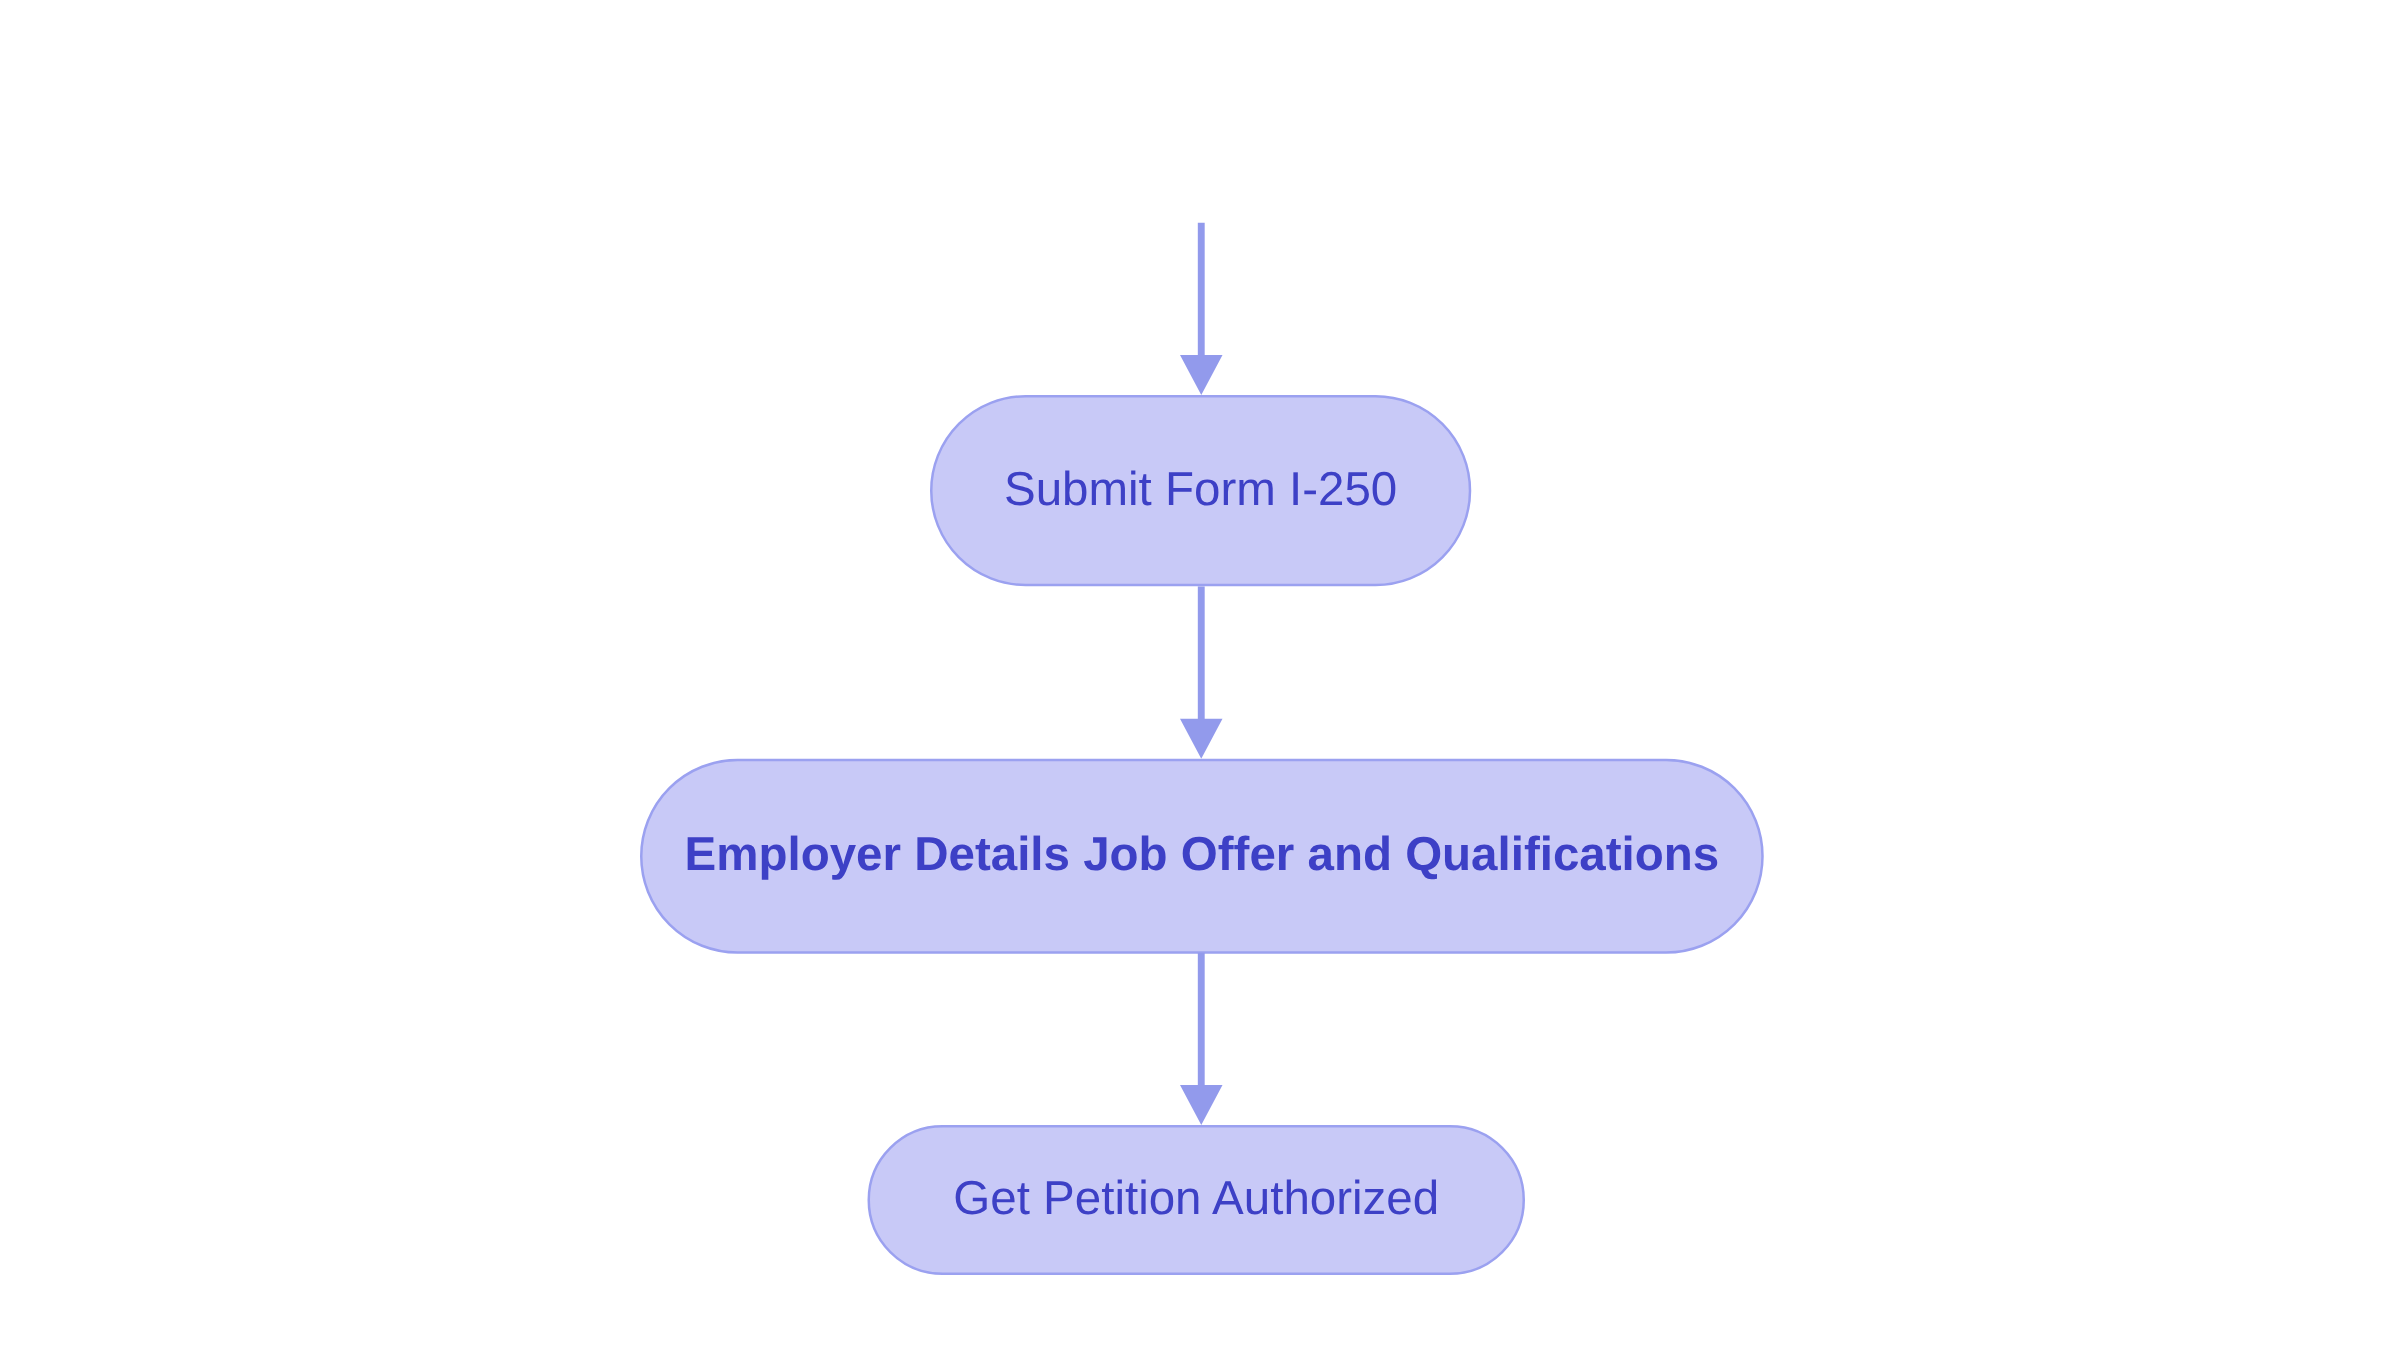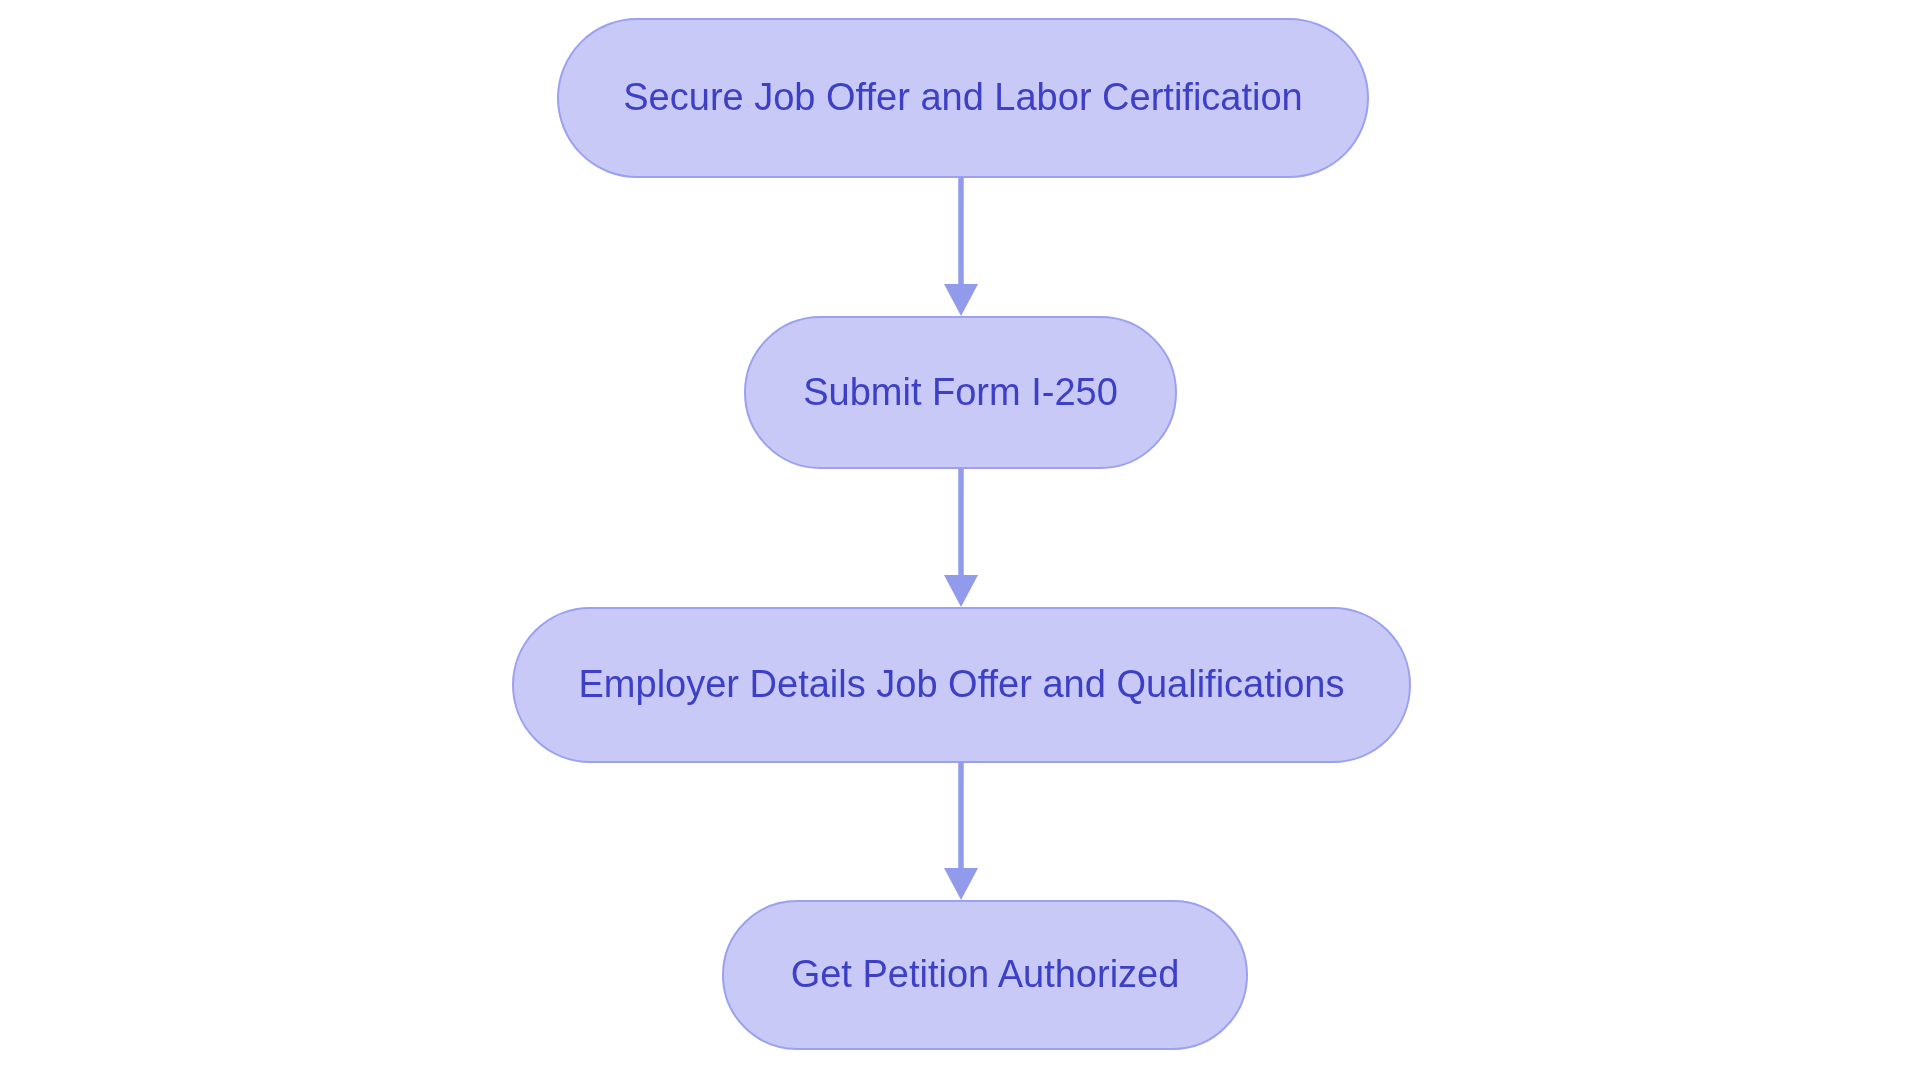--- a/index.html
+++ b/index.html
@@ -33,42 +33,39 @@
   }
   .node-label {
     color: var(--node-text);
     font-size: 38px;
     line-height: 1.2;
     text-align: center;
     white-space: nowrap;
   }
   .node-1 { left: 557px; top: 18px;  width: 812px; height: 160px; }
   .node-2 { left: 744px; top: 316px; width: 433px; height: 153px; }
-  .node-3 { left: 512px; top: 607px; width: 899px; height: 156px; }
-  .node-4 { left: 722px; top: 900px; width: 526px; height: 150px; }
+  .node-3 { left: 512px; top: 607px; width: 899px; height: 156px; font-weight: bold; }
+  .node-4 { left: 694px; top: 900px; width: 526px; height: 120px; }
   .arrow {
     position: absolute;
     left: 941px;
     width: 40px;
     height: 138px;
   }
   .arrow-1 { top: 178px; }
   .arrow-2 { top: 469px; }
   .arrow-3 { top: 762px; }
   .arrow line    { stroke: var(--arrow); stroke-width: 5.5; }
   .arrow polygon { fill: var(--arrow); }
 </style>
 </head>
 <body>
 
 <div class="canvas">
 
-  <div class="node node-1">
-    <span class="node-label">Secure Job Offer and Labor Certification</span>
-  </div>
 
   <svg class="arrow arrow-1" viewBox="0 0 40 138" aria-hidden="true">
     <line x1="20" y1="0" x2="20" y2="108"></line>
     <polygon points="3,106 37,106 20,138"></polygon>
   </svg>
 
   <div class="node node-2">
     <span class="node-label">Submit Form I-250</span>
   </div>
 

